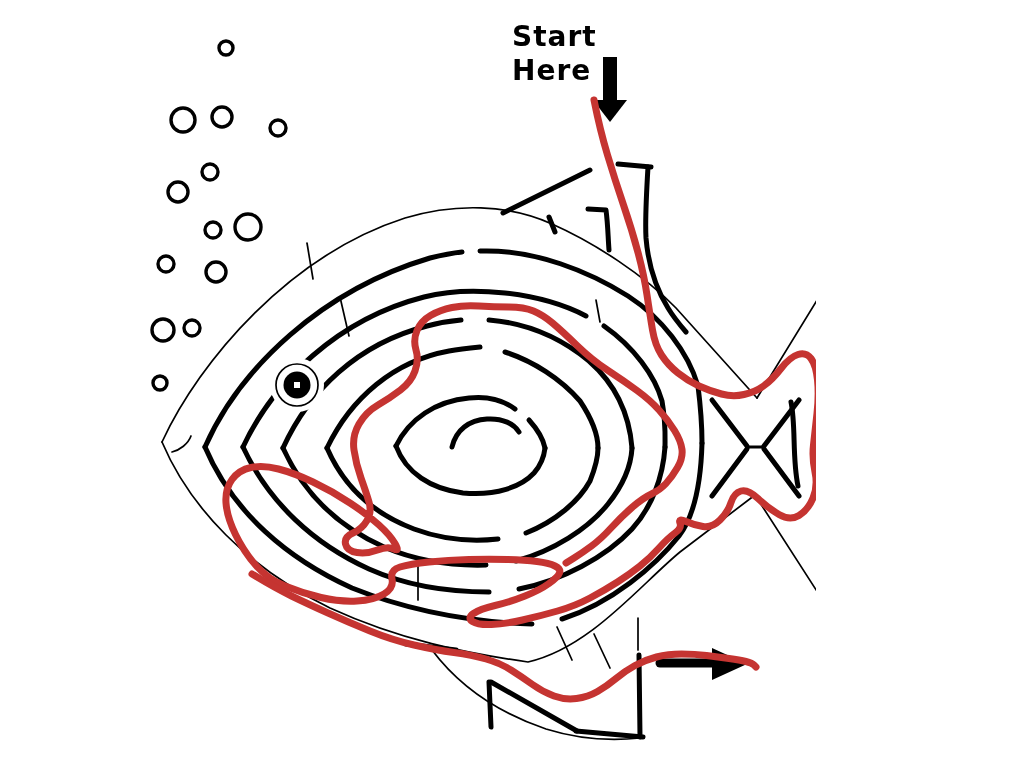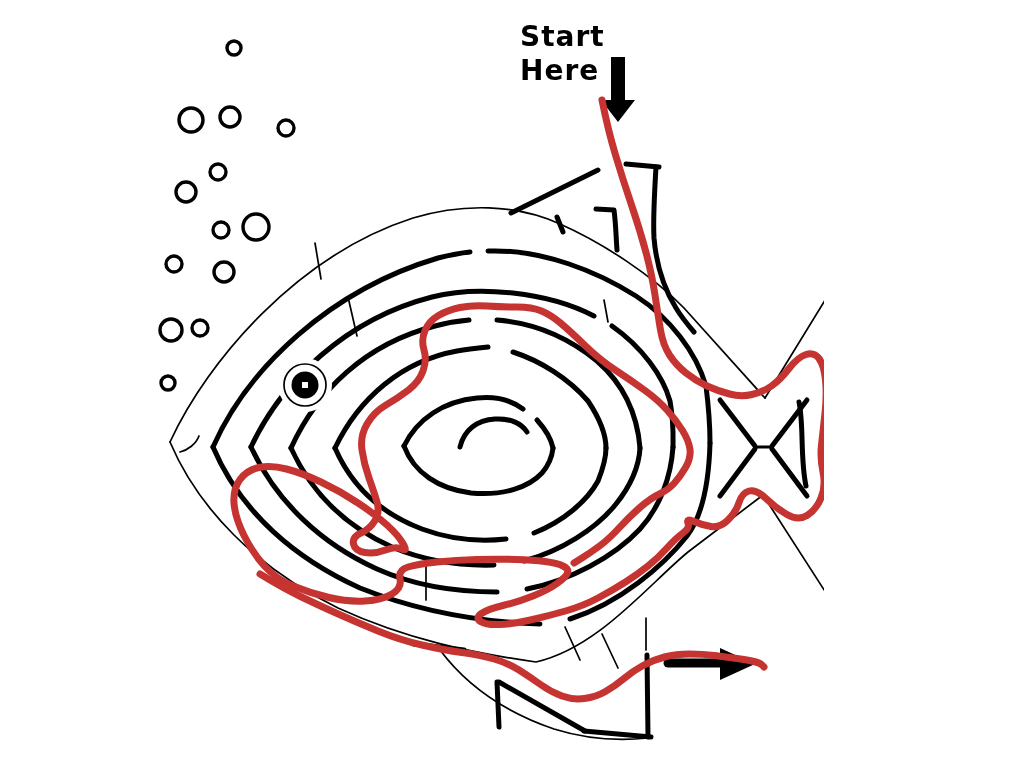--- a/index.html
+++ b/index.html
@@ -1,16 +1,16 @@
 <!DOCTYPE html>
 <html><head>
 <meta charset="utf-8">
 <style>
   html,body{margin:0;padding:0;background:#fff;}
-  .stage{position:relative;width:816px;height:768px;background:#fff;overflow:hidden;padding-left:8px;}
+  .stage{position:relative;width:816px;height:768px;background:#fff;overflow:hidden;}
   svg{display:block;}
   .start-label{font-family:"DejaVu Sans","Liberation Sans",sans-serif;font-weight:bold;font-size:28px;letter-spacing:1px;fill:#000;}
   .thin{fill:none;stroke:#000;stroke-width:1.7;stroke-linecap:round;stroke-linejoin:round;}
   .wall{fill:none;stroke:#000;stroke-width:5;stroke-linecap:round;stroke-linejoin:round;}
   .wall3{fill:none;stroke:#000;stroke-width:3;stroke-linecap:round;}
 </style>
 </head>
 <body>
 
 <div class="stage">

